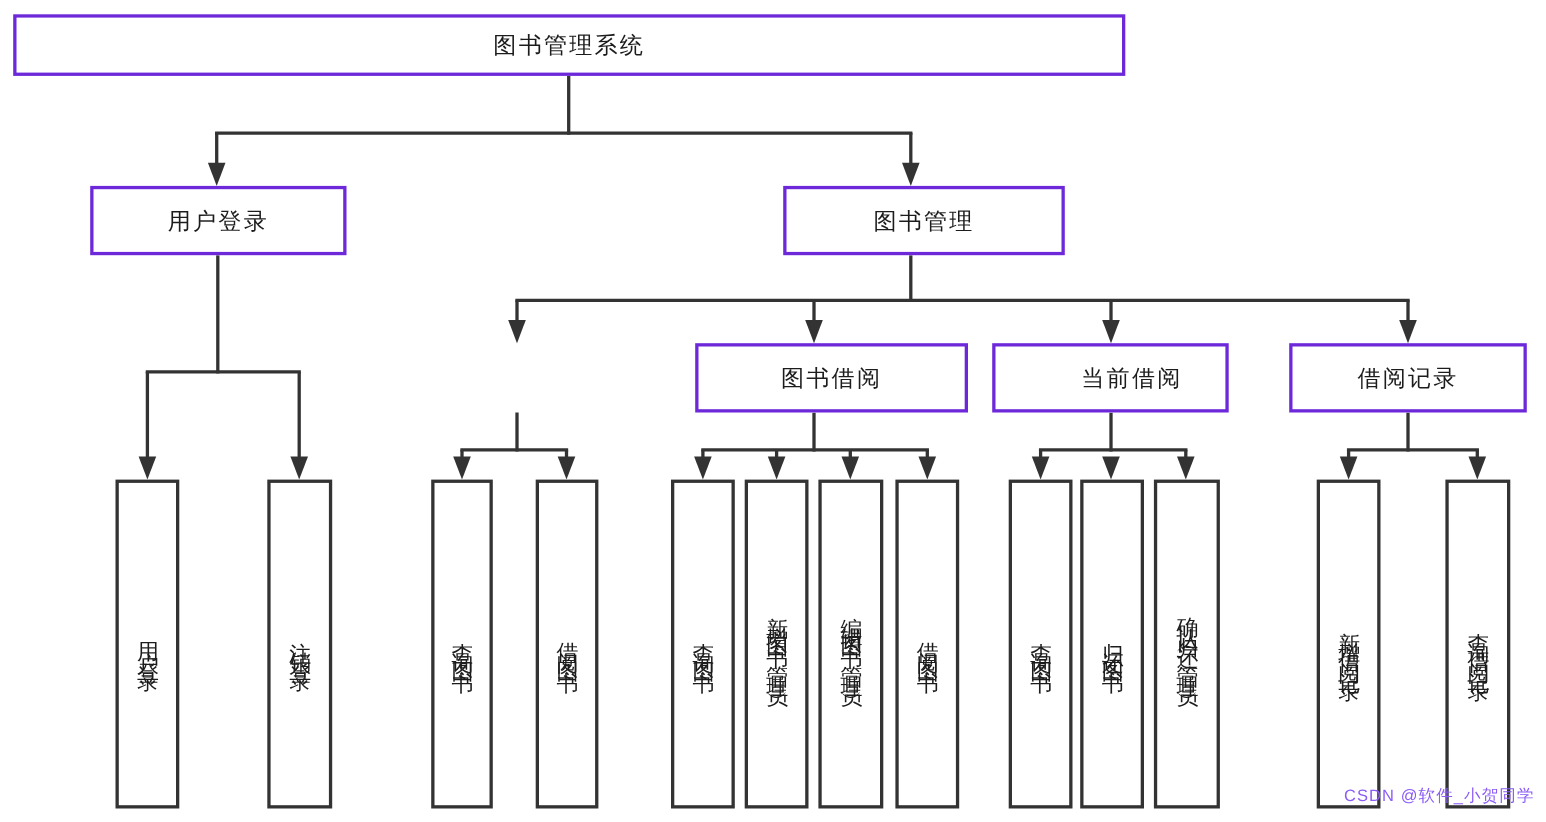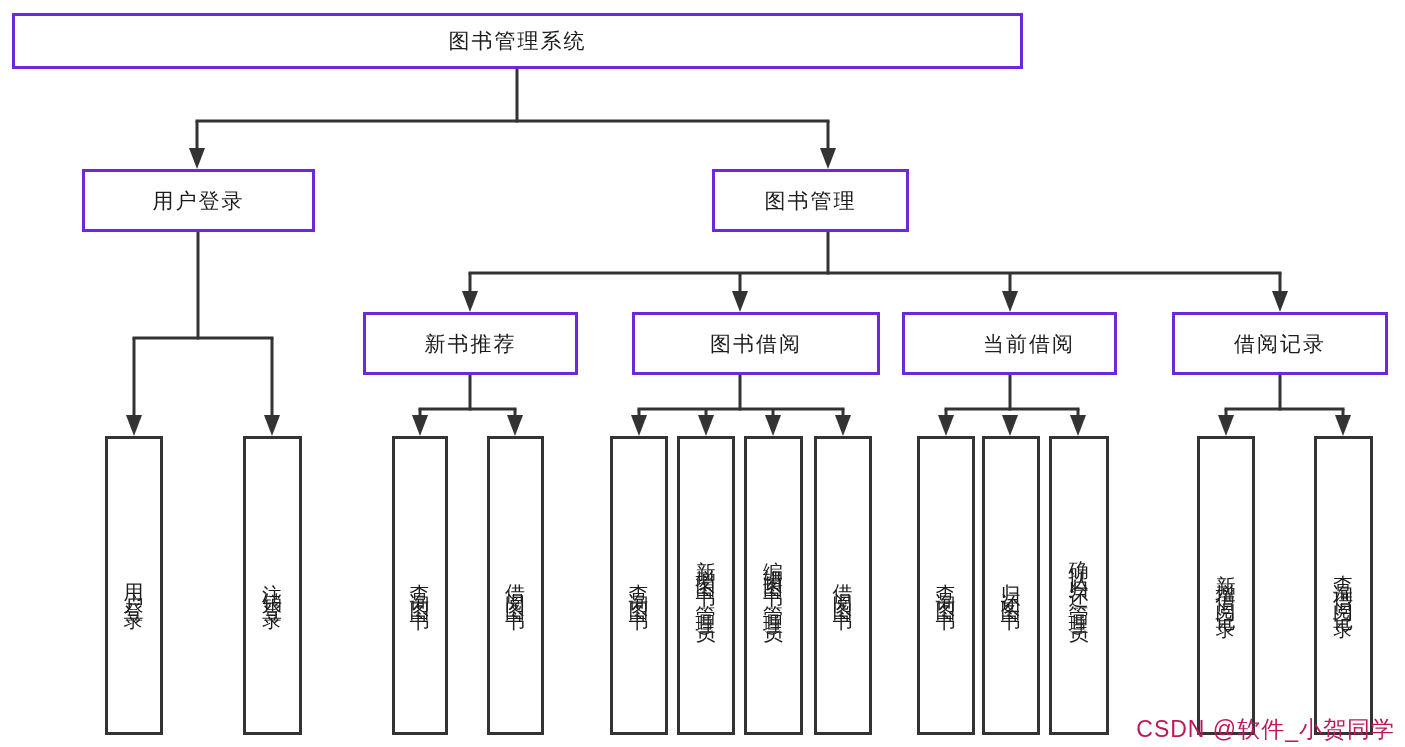--- a/index.html
+++ b/index.html
@@ -53,23 +53,23 @@
     font-size: 20px;
     letter-spacing: 9px;
     line-height: 1;
     color: #1c1c1c;
     white-space: nowrap;
   }
   .watermark {
     position: absolute;
     top: 714px;
     right: 10px;
-    font-size: 23px;
+    font-size: 15px;
     letter-spacing: 1px;
-    color: #be185d;
+    color: #8b5cf6;
     z-index: 5;
     white-space: nowrap;
   }
 </style>
 </head>
 <body>
 
 <div class="canvas">
 
   <svg class="connectors" width="1405" height="747" viewBox="0 0 1405 747">
@@ -136,23 +136,22 @@
       <path d="M1002 415 L1018 415 L1010 436 Z"></path>
       <path d="M1070 415 L1086 415 L1078 436 Z"></path>
       <path d="M1218 415 L1234 415 L1226 436 Z"></path>
       <path d="M1335 415 L1351 415 L1343 436 Z"></path>
     </g>
   </svg>
 
   <div class="hbox" style="left:12px; top:13px; width:1011px; height:56px;">图书管理系统</div>
 
   <div class="hbox" style="left:82px; top:169px; width:233px; height:63px;">用户登录</div>
-  <div class="hbox" style="left:712px; top:169px; width:197px; height:63px;">图书管理</div>
-
-  <div class="hbox" style="left:363px; top:312px; width:215px; height:63px;">新书推荐</div>
+  <div class="hbox" style="left:712px; top:169px; width:256px; height:63px;">图书管理</div>
+
   <div class="hbox" style="left:632px; top:312px; width:248px; height:63px;">图书借阅</div>
   <div class="hbox" style="left:902px; top:312px; width:215px; height:63px;padding-left:39px;">当前借阅</div>
   <div class="hbox" style="left:1172px; top:312px; width:216px; height:63px;">借阅记录</div>
 
   <div class="vbox" style="left:105px; width:58px;">
     <span class="vtext">用户登录</span>
   </div>
   <div class="vbox" style="left:243px; width:59px;">
     <span class="vtext">注销登录</span>
   </div>

